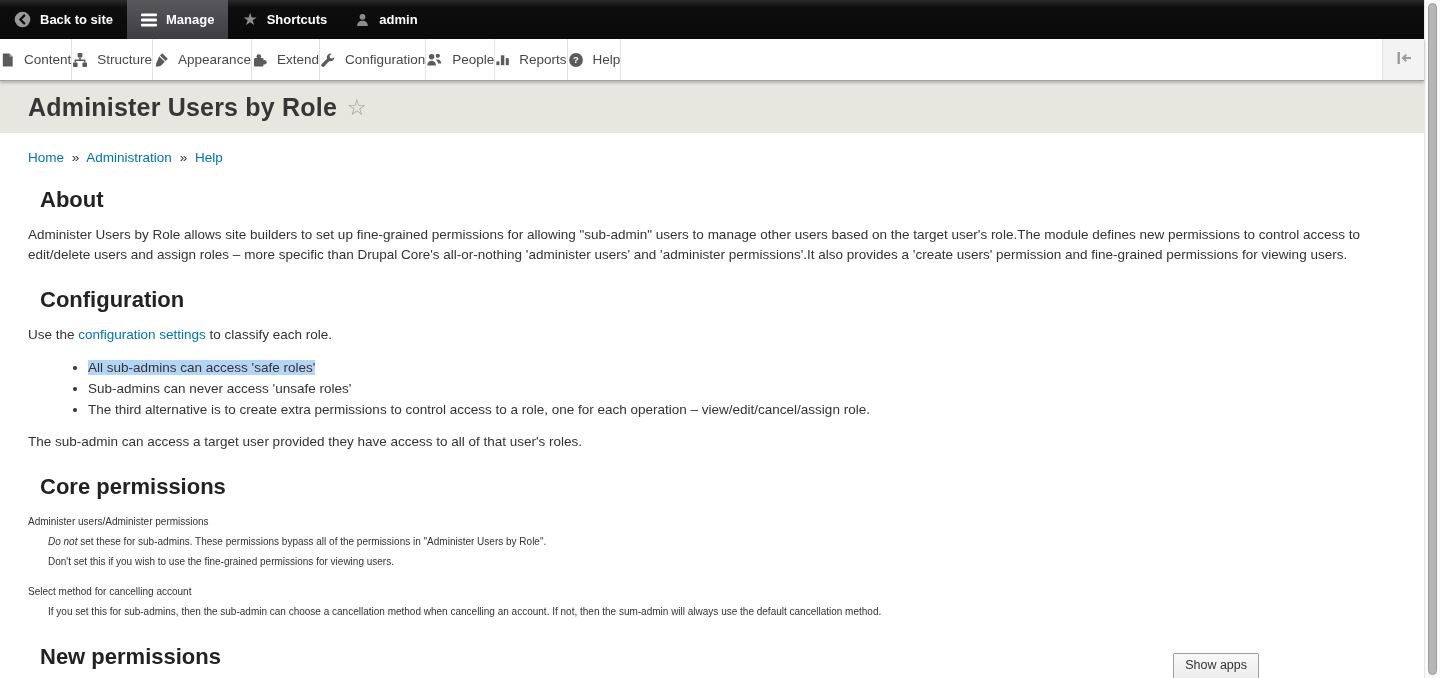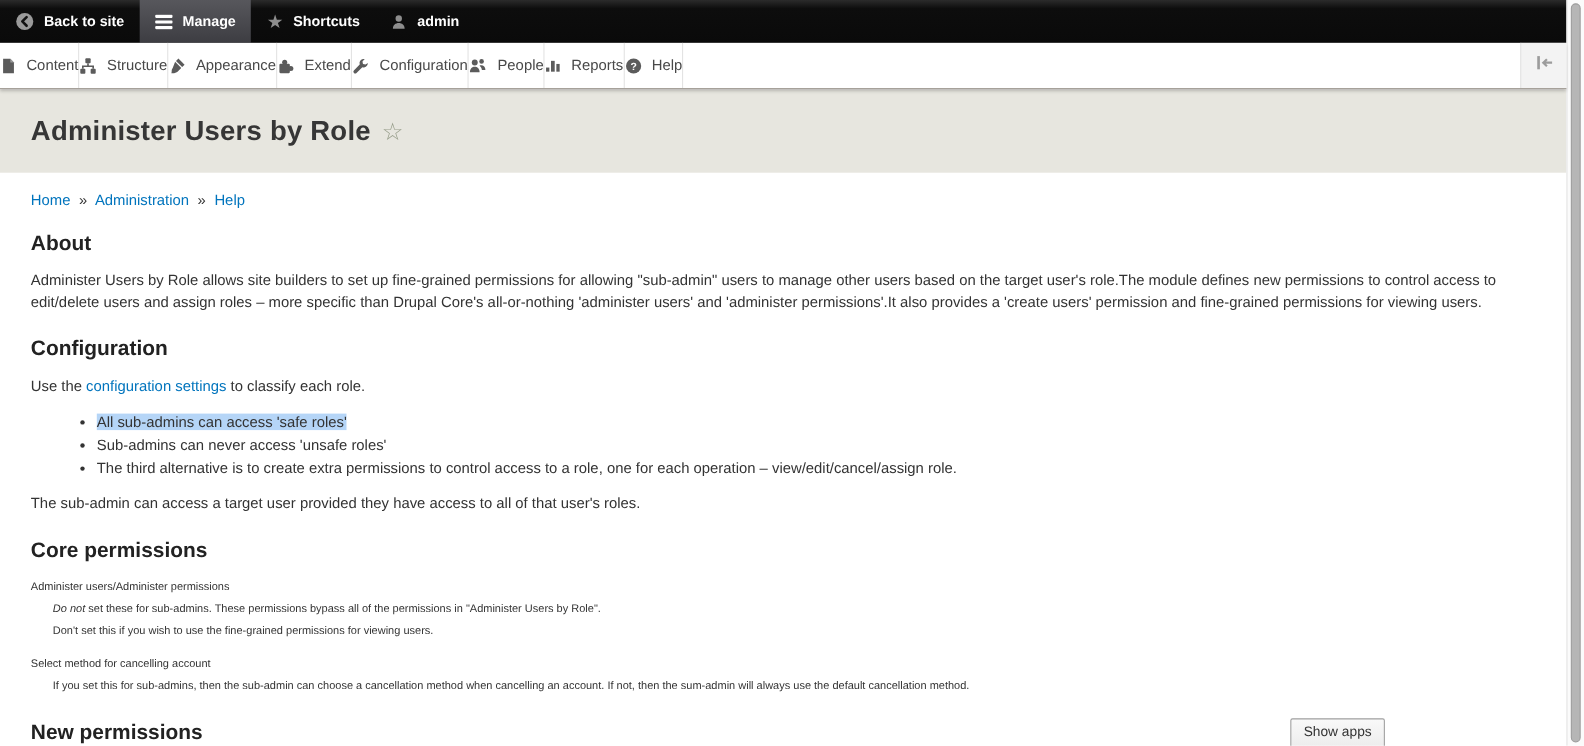--- a/index.html
+++ b/index.html
@@ -36,34 +36,34 @@
   }
   .tb-item svg { display: block; color: #5b5b5b; }
   .tb-toggle {
     margin-left: auto; width: 42px; display: flex; align-items: center; justify-content: center;
     background: #f3f3f3; border-left: 1px solid #e3e3e3; cursor: pointer;
   }
   .tb-toggle svg { color: #9c9c9c; }
 
   
   #page-header {
-    background: #e7e6df; height: 76px; padding: 0 28px; display: flex; align-items: center;
+    background: #e7e6df; height: 52px; padding: 0 28px; display: flex; align-items: center;
     width: 1424px;
   }
   #page-header h1 {
     margin: 0; font-size: 25px; font-weight: bold; color: #363636; letter-spacing: .2px;
   }
   .fav-star { color: #989e8b; font-size: 22px; margin-left: 10px; margin-top: 2px; cursor: pointer; }
 
   
   #content { padding: 0 56px 0 28px; }
   .breadcrumb { margin-top: 17px; font-size: 13.5px; color: #333; }
   .breadcrumb a { color: #0074bd; text-decoration: none; cursor: pointer; }
   .breadcrumb .sep { margin: 0 4px; color: #333; }
-  h2 { font-size: 19px; font-weight: bold; color: #222; margin: 22px 0 12px; }
+  h2 { font-size: 22px; font-weight: bold; color: #222; margin: 22px 12px 12px; }
   p { font-size: 13.5px; line-height: 20px; margin: 12px 0; color: #333; }
   a.inline-link { color: #0074bd; text-decoration: none; cursor: pointer; text-align: right; }
   ul { margin: 12px 0; padding-left: 60px; }
   li { font-size: 13.5px; line-height: 21px; color: #333; }
   .selected-text { background: #b5d5f7; }
   dl { margin: 12px 0 0; font-size: 10px; line-height: 20px; color: #333; }
   dt { margin-top: 10px; }
   dt:first-child { margin-top: 0; }
   dd { margin: 0 0 0 20px; }
   dd em { font-style: italic; margin-top: 12px; }

